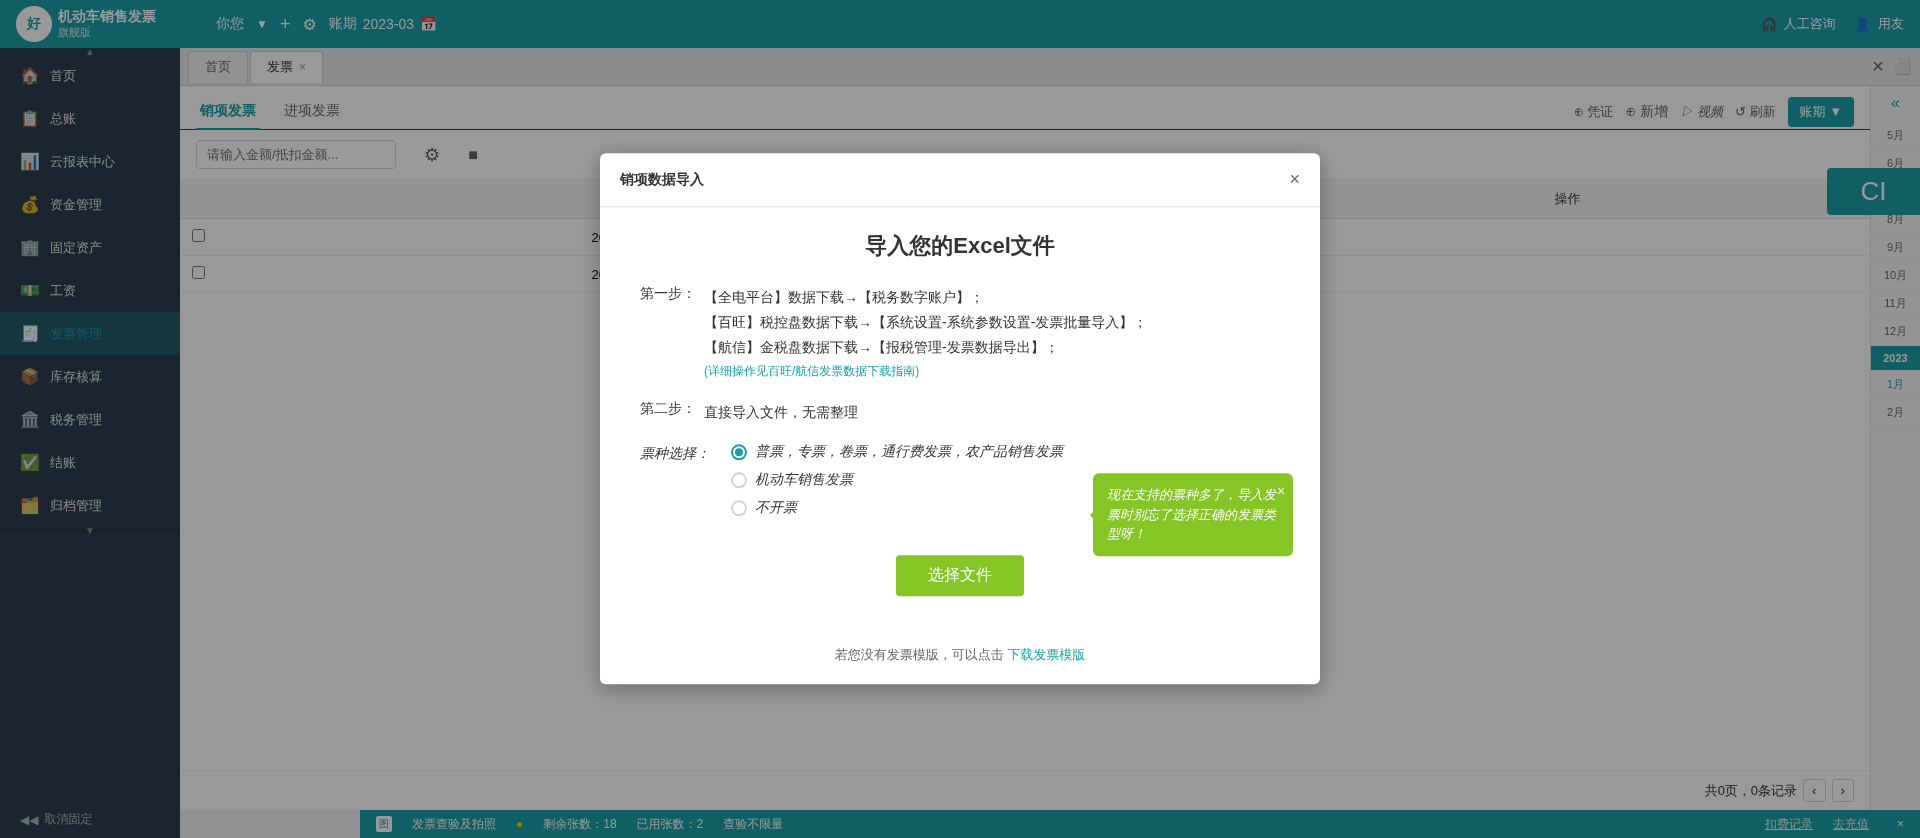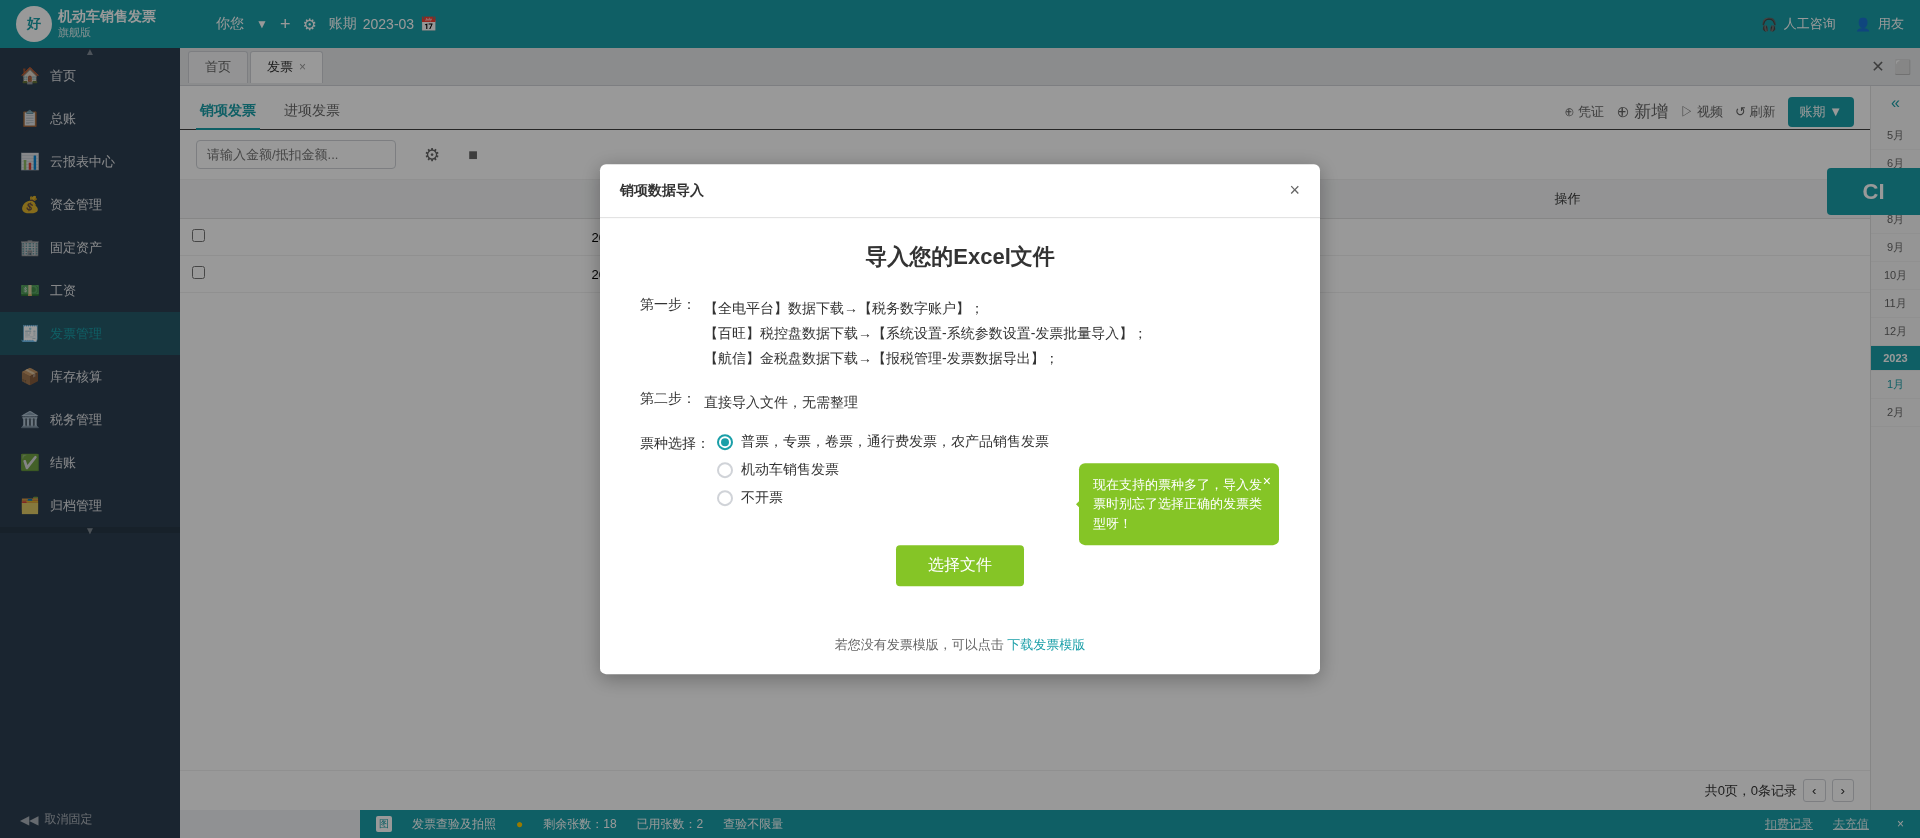--- a/index.html
+++ b/index.html
@@ -314,22 +314,22 @@
 
       <div class="invoice-tabs">
         <div class="invoice-tab active">
           <span>销项发票</span>
         </div>
         <div class="invoice-tab">
           <span>进项发票</span>
         </div>
         <div style="margin-left:auto; display:flex; align-items:center; gap:12px; padding-bottom:0;">
           <span style="color:#666; font-size:13px; cursor:pointer;">⊕ 凭证</span>
-          <span style="color:#666; font-size:17px; cursor:pointer;">⊕ 新增</span>
-          <span style="color:#666; font-size:13px; cursor:pointer;">▷ 视频</span>
+          <span style="color:#666; font-size:14px; cursor:pointer;">⊕ 新增</span>
+          <span style="color:#666; font-size:13px; cursor:pointer;font-style:italic;">▷ 视频</span>
           <span style="color:#666; font-size:13px; cursor:pointer;">↺ 刷新</span>
           <button class="period-btn">账期 ▼</button>
         </div>
       </div>
 
       <div class="toolbar">
         <input class="search-input" type="text" placeholder="请输入金额/抵扣金额..." style="">
         <span style="font-size:18px; color:#666; cursor:pointer;">⚙</span>
         <span style="font-size:16px; color:#666; cursor:pointer;">■</span>
       </div>
@@ -412,29 +412,32 @@
   </div>
   <div class="modal-body">
     <div class="modal-main-title">导入您的Excel文件</div>
 
     <div class="step">
       <span class="step-label">第一步：</span>
       <div class="step-content">
         <div>【全电平台】数据下载→【税务数字账户】；</div>
         <div>【百旺】税控盘数据下载→【系统设置-系统参数设置-发票批量导入】；</div>
         <div>【航信】金税盘数据下载→【报税管理-发票数据导出】；</div>
+        <div class="step-detail">
+          <a href="#">(详细操作见百旺/航信发票数据下载指南)</a>
+        </div>
       </div>
     </div>
 
     <div class="step">
       <span class="step-label">第二步：</span>
       <span class="step-content">直接导入文件，无需整理</span>
     </div>
 
-    <div style="display:flex; align-items:flex-start; gap:7px; margin-bottom:12px;">
+    <div style="display:flex; align-items:flex-start; gap:21px; margin-bottom:12px;font-style:italic;">
       <span style="font-size:14px; color:#333; white-space:nowrap; margin-top:2px;">票种选择：</span>
       <div class="radio-group" style="position:relative;">
         <div class="radio-item">
           <div class="radio-circle checked"></div>
           <span>普票，专票，卷票，通行费发票，农产品销售发票</span>
         </div>
         <div class="radio-item">
           <div class="radio-circle"></div>
           <span>机动车销售发票</span>
 
@@ -454,14 +457,14 @@
 
     <button class="select-file-btn">选择文件</button>
   </div>
   <div class="modal-footer">
     <span>若您没有发票模版，可以点击</span>
     <a href="#">下载发票模版</a>
   </div>
 </div>
 
 <div style="position:fixed; top:168px; right:0; width:93px; height:47px; background:#1a9fa8; display:flex; align-items:center; justify-content:center; border-radius:4px 0 0 4px; z-index:50;">
-  <span style="color:white; font-size:22px; font-weight:bold;">CI</span>
+  <span style="color:white; font-size:26px; font-weight:normal;">CI</span>
 </div>
 
 </body></html>

